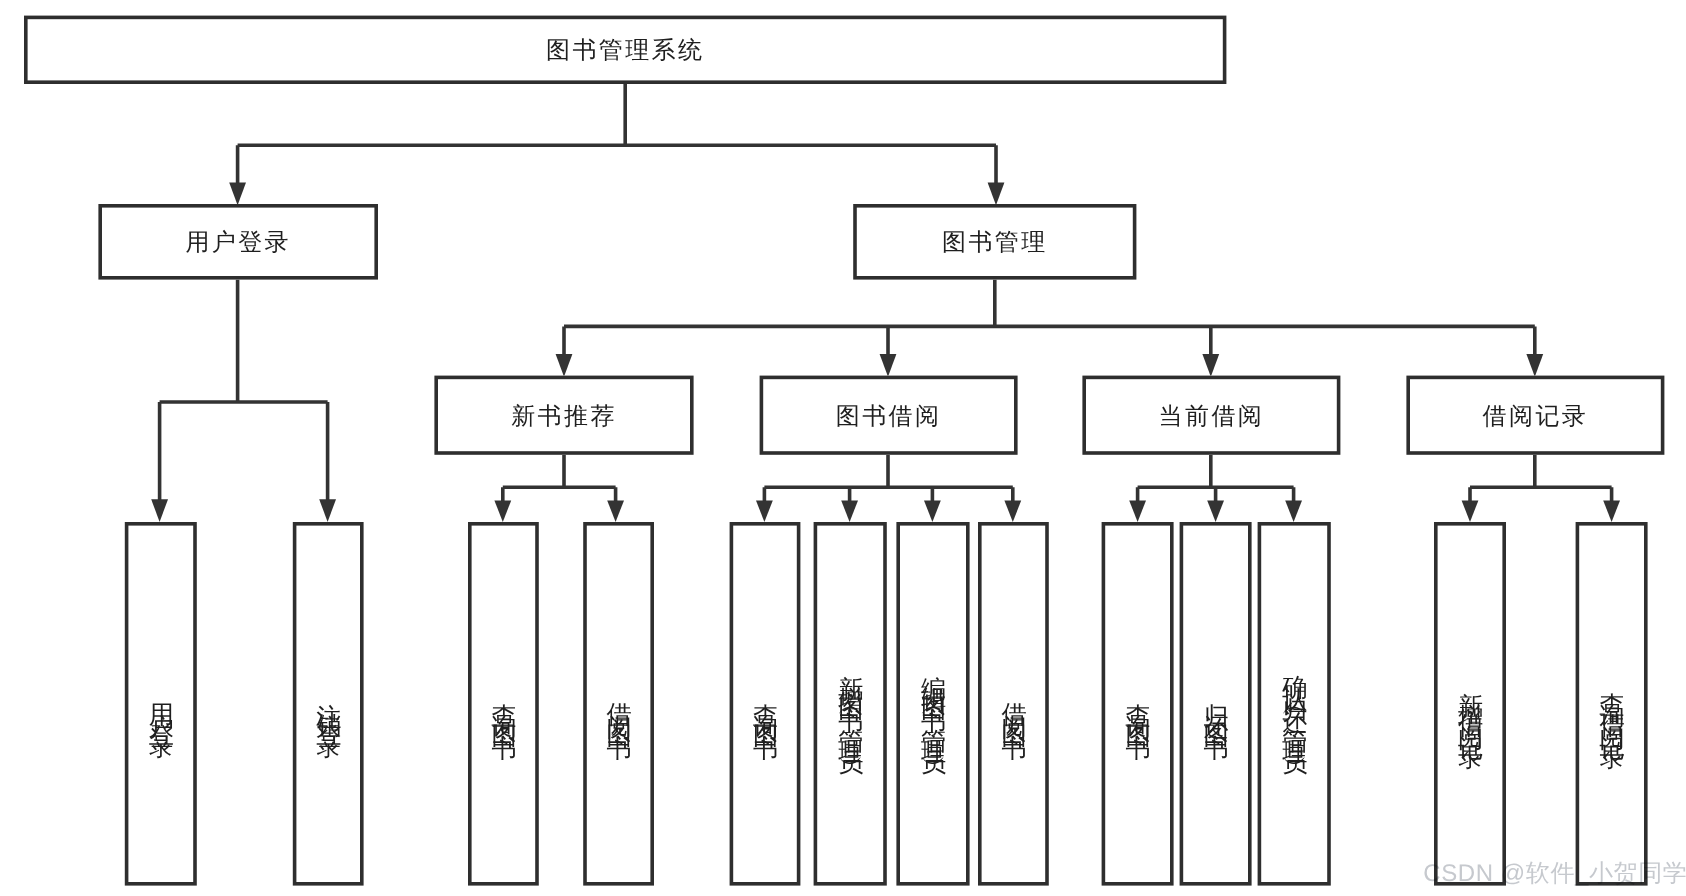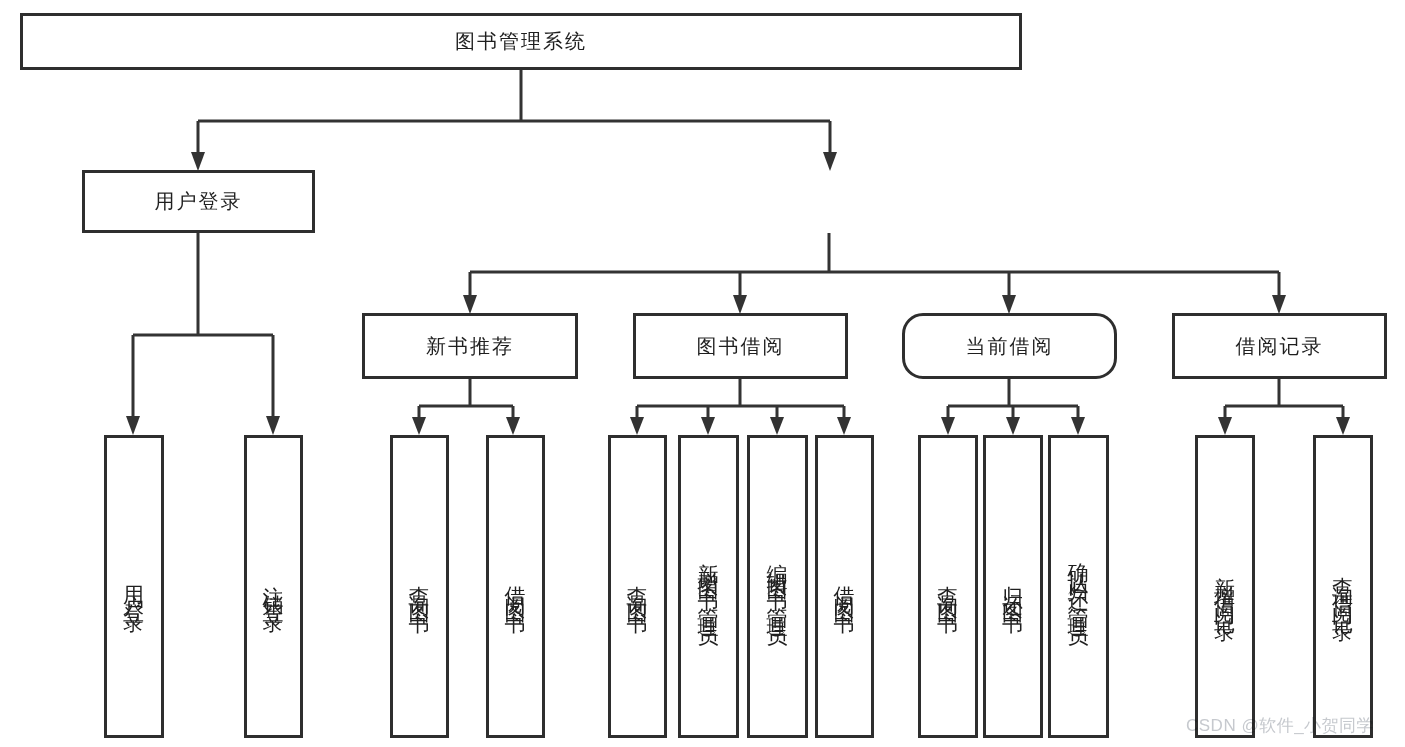--- a/index.html
+++ b/index.html
@@ -54,21 +54,21 @@
     text-orientation: mixed;
     font-size: 21px;
     letter-spacing: 9px;
     line-height: 1;
     white-space: nowrap;
   }
   .watermark {
     position: absolute;
     left: 1186px;
     top: 714px;
-    font-size: 17px;
+    font-size: 20px;
     letter-spacing: 0.5px;
     color: var(--watermark);
     white-space: nowrap;
     z-index: 3;
     mix-blend-mode: multiply;
     text-align: center;
   }
 </style>
 </head>
 <body>
@@ -125,28 +125,31 @@
     </g>
   </svg>
 
   <div class="node" style="left:20px; top:13px; width:1002px; height:57px;">
     <span class="h-label">图书管理系统</span>
   </div>
 
   <div class="node" style="left:82px; top:170px; width:233px; height:63px;">
     <span class="h-label">用户登录</span>
   </div>
+  <div class="node" style="left:711px; top:170px; width:236px; height:63px;">
+    <span class="h-label">图书管理</span>
+  </div>
 
   <div class="node" style="left:633px; top:313px; width:215px; height:66px;">
     <span class="h-label">图书借阅</span>
   </div>
   <div class="node" style="left:362px; top:313px; width:216px; height:66px;">
     <span class="h-label">新书推荐</span>
   </div>
-  <div class="node" style="left:902px; top:313px; width:215px; height:66px;border-radius:21px;">
+  <div class="node" style="left:902px; top:313px; width:215px; height:66px;">
     <span class="h-label">当前借阅</span>
   </div>
   <div class="node" style="left:1172px; top:313px; width:215px; height:66px;">
     <span class="h-label">借阅记录</span>
   </div>
 
   <div class="node leaf" style="left:104px; top:435px; width:60px; height:303px;">
     <span class="v-label">用户登录</span>
   </div>
   <div class="node leaf" style="left:244px; top:435px; width:59px; height:303px;">

